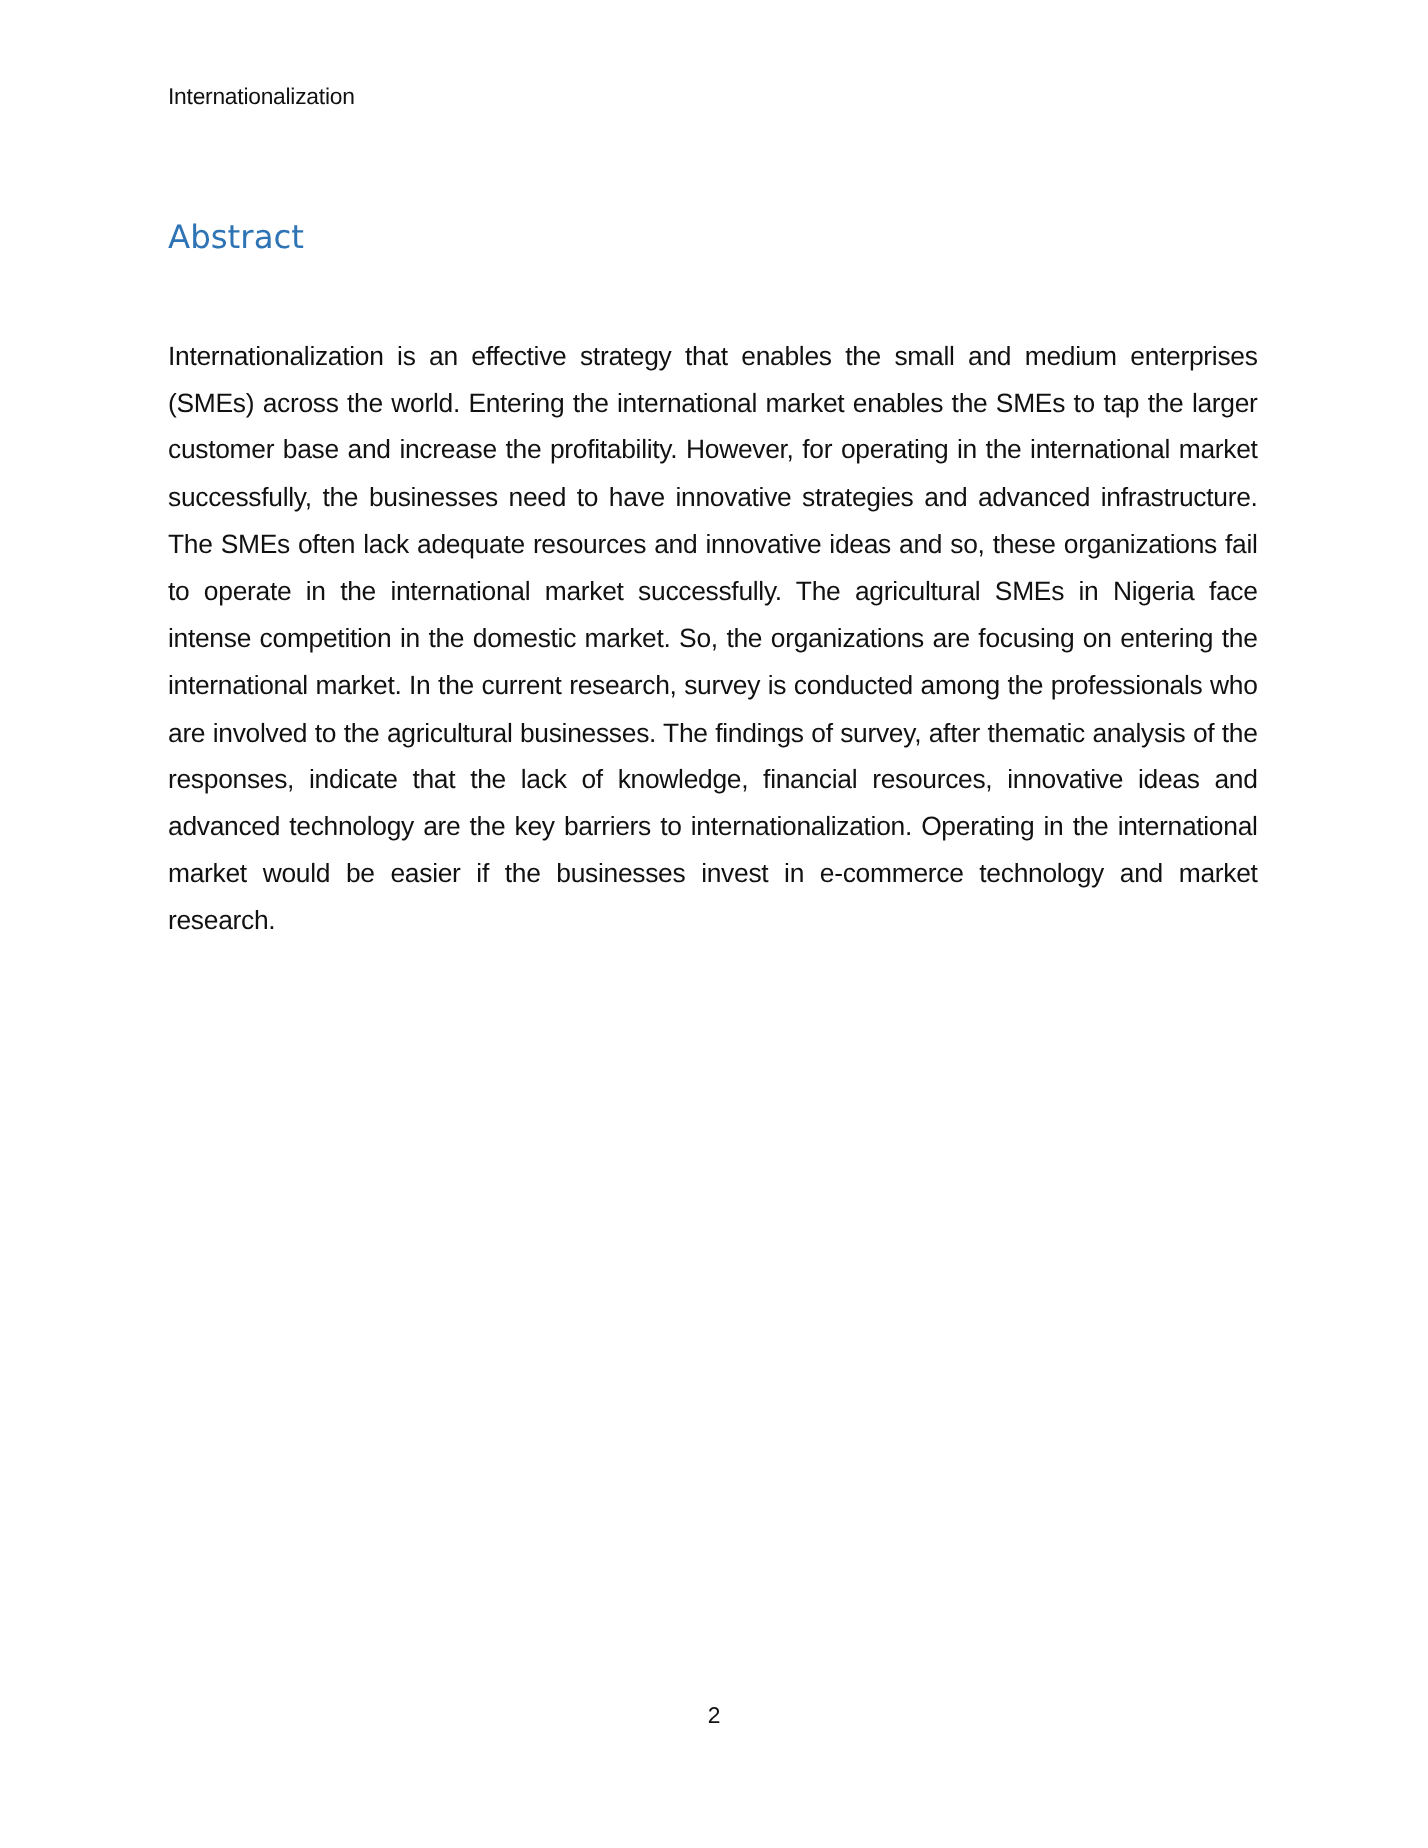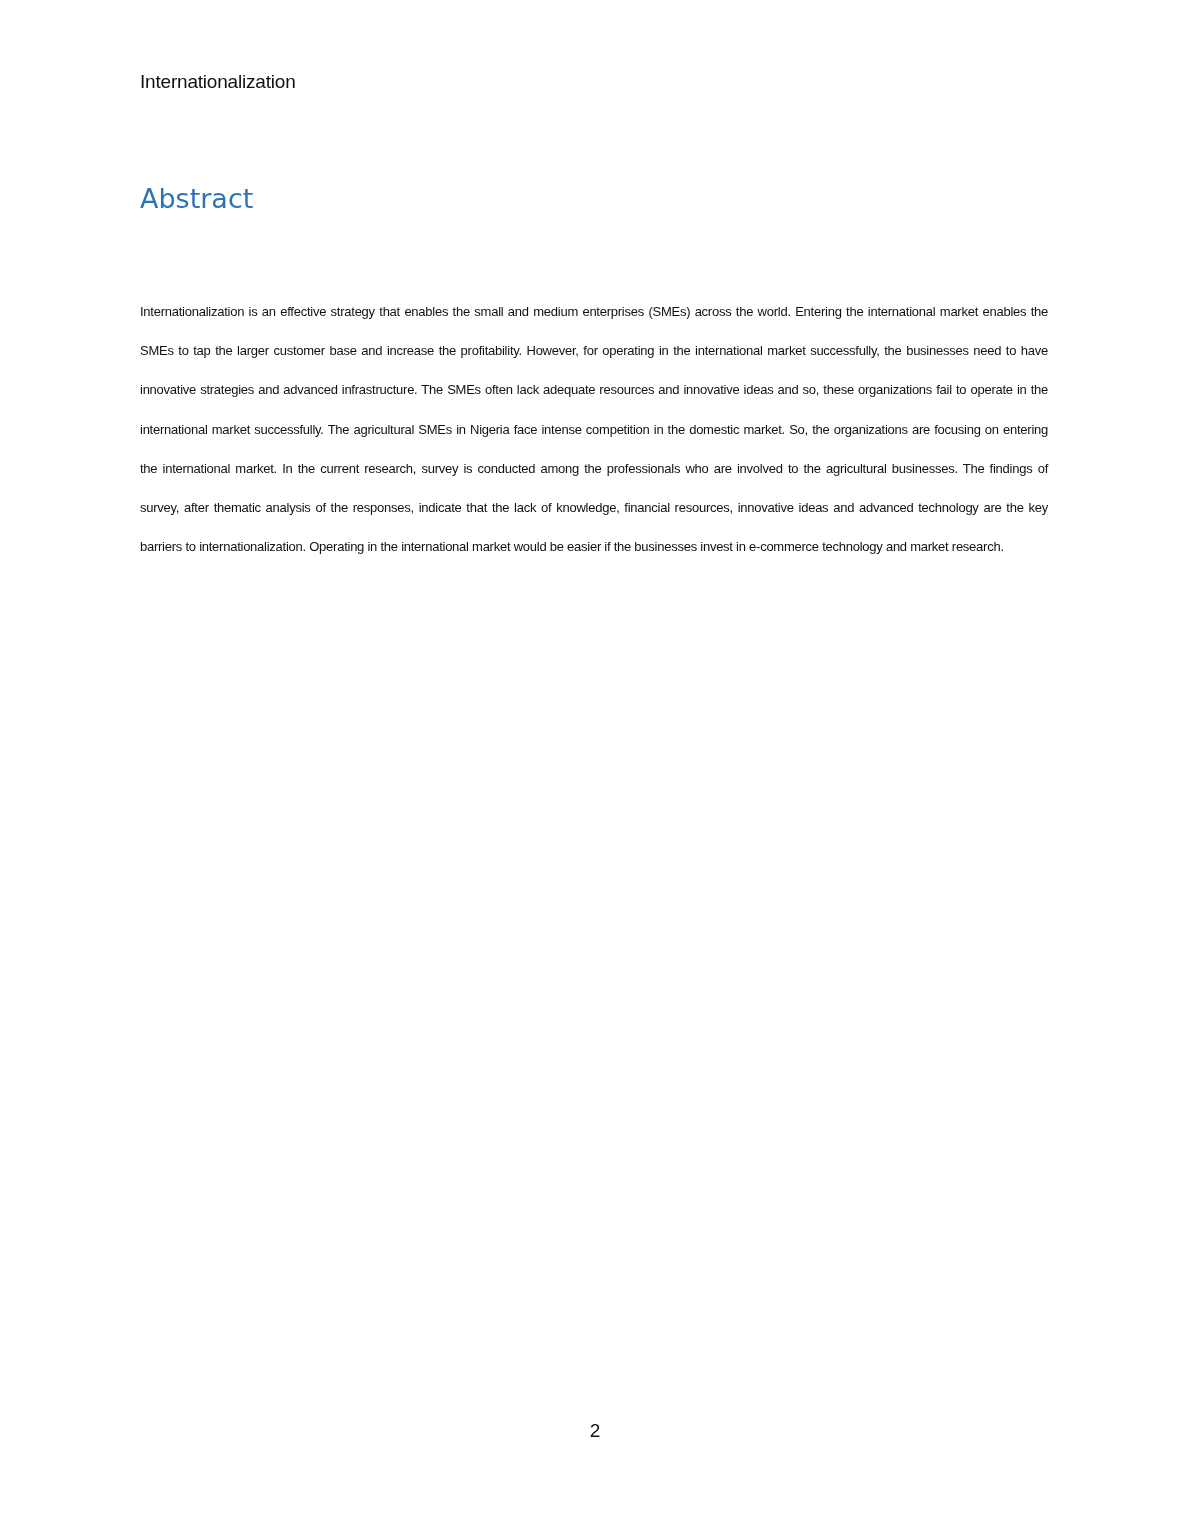--- a/index.html
+++ b/index.html
@@ -36,25 +36,25 @@
       top: 183px;
       margin: 0;
       font-family: "DejaVu Sans", sans-serif;
       font-weight: normal;
       font-size: 27px;
       color: #2e74b5;
     }
     .body-text {
       position: absolute;
       left: 140px;
-      top: 292px;
+      top: 277px;
       width: 908px;
       margin: 0;
       font-family: "Liberation Sans", sans-serif;
-      font-size: 13px;
+      font-size: 22px;
       line-height: 39.2px;
       color: #111111;
       text-align: justify;
       letter-spacing: -0.25px;
     }
     .page-number {
       position: absolute;
       left: 0;
       width: 1190px;
       top: 1420px;

